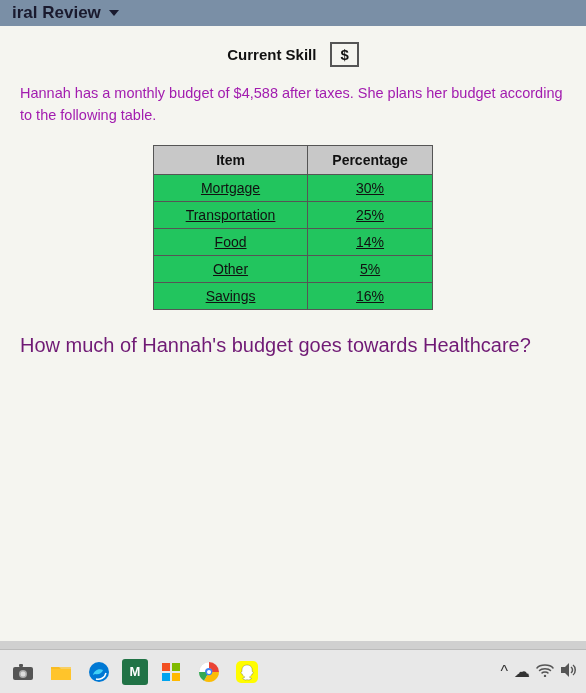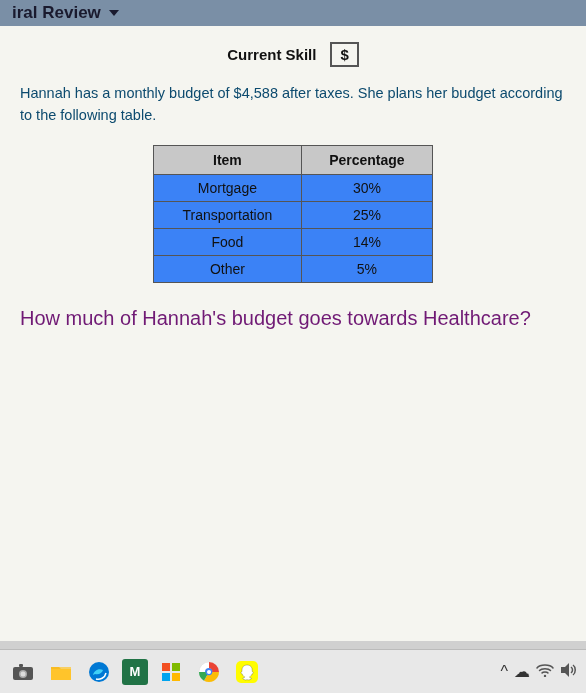--- a/index.html
+++ b/index.html
@@ -69,21 +69,21 @@
       border: 2px solid #555;
       padding: 2px 8px;
       font-size: 15px;
       font-weight: bold;
       color: #111;
       background: #f5f5f0;
     }
 
     .problem-text {
       font-size: 14.5px;
-      color: #0c4a6e;
+      color: #a21caf;
       line-height: 1.5;
       margin-bottom: 18px;
     }
 
     .budget-table {
       border-collapse: collapse;
       margin: 0 auto 20px auto;
       min-width: 280px;
     }
 
@@ -92,25 +92,26 @@
       border: 1.5px solid #555;
       padding: 6px 18px;
       font-size: 14px;
       font-weight: bold;
       text-align: center;
       color: #111;
     }
 
     .budget-table td {
       border: 1.5px solid #555;
-      padding: 5px 18px;
+      padding: 5px 24px;
       font-size: 14px;
       text-align: center;
       color: #111;
-      background: #3b82f6;
+      background: #22c55e;
+      text-decoration: underline;
     }
 
     .budget-table td.item-col {
       text-align: center;
     }
 
     .budget-table td.pct-col {
       text-align: center;
     }
 
@@ -235,20 +236,24 @@
           <td class="pct-col">25%</td>
         </tr>
         <tr>
           <td class="item-col">Food</td>
           <td class="pct-col">14%</td>
         </tr>
         <tr>
           <td class="item-col">Other</td>
           <td class="pct-col">5%</td>
         </tr>
+        <tr>
+          <td class="item-col">Savings</td>
+          <td class="pct-col">16%</td>
+        </tr>
       </tbody>
   </table>
 
   <p class="question-text">How much of Hannah's budget goes towards Healthcare?</p>
 
 
 </div>
 
 <div class="taskbar">
   <div class="taskbar-left">

